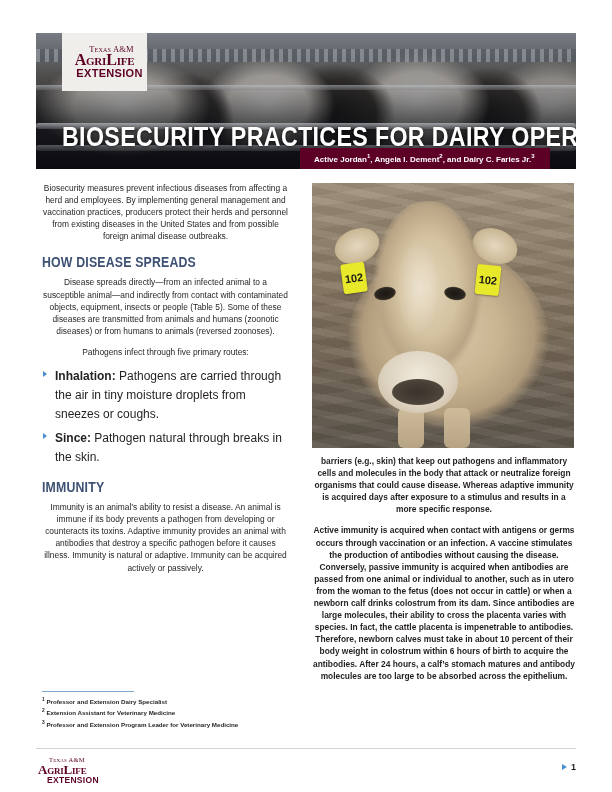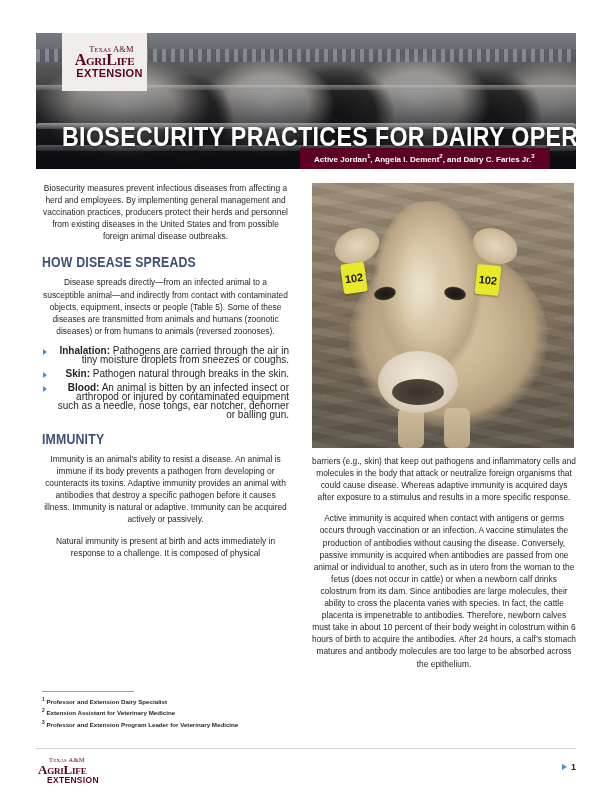--- a/index.html
+++ b/index.html
@@ -192,23 +192,22 @@
   }
   ul.routes {
     list-style: none;
     margin: 0 0 9px 0;
     padding: 0;
   }
   ul.routes li {
     position: relative;
     padding-left: 13px;
     margin-bottom: 5px;
-    font-size: 10px;
-    line-height: 9px;
-    text-align: right;
+    font-size: 12px;
+    line-height: 19px;
   }
   ul.routes li .tri {
     position: absolute;
     left: 1px;
     top: 3.5px;
     width: 0; height: 0;
     border-left: 4.5px solid #4a8fd0;
     border-top: 3.2px solid transparent;
     border-bottom: 3.2px solid transparent;
   }
@@ -414,39 +413,35 @@
 <div class="byline">
   <span>Active Jordan</span><sup>1</sup><span>, Angela I. Dement</span><sup>2</sup><span>, and Dairy C. Faries Jr.</span><sup>3</sup>
 </div>
 
 <div class="col-left">
   <p class="body">Biosecurity measures prevent infectious diseases from affecting a herd and employees. By implementing general management and vaccination practices, producers protect their herds and personnel from existing diseases in the United States and from possible foreign animal disease outbreaks.</p>
 
   <div class="sec-head">HOW DISEASE SPREADS</div>
 
   <p class="body">Disease spreads directly—from an infected animal to a susceptible animal—and indirectly from contact with contaminated objects, equipment, insects or people (Table 5). Some of these diseases are transmitted from animals and humans (zoonotic diseases) or from humans to animals (reversed zoonoses).</p>
+  <p class="body">Pathogens infect through five primary routes:</p>
 
   <ul class="routes">
     <li>
       <span class="tri"></span>
       <b>Inhalation:</b><span> Pathogens are carried through the air in tiny moisture droplets from sneezes or coughs.</span>
     </li>
     <li>
       <span class="tri"></span>
-      <b>Skin:</b><span> Pathogen natural through breaks in the skin.</span>
-    </li>
-    <li>
-      <span class="tri"></span>
-      <b>Blood:</b><span> An animal is bitten by an infected insect or arthropod or injured by contaminated equipment such as a needle, nose tongs, ear notcher, dehorner or balling gun.</span>
+      <b>Since:</b><span> Pathogen natural through breaks in the skin.</span>
     </li>
   </ul>
 
   <div class="sec-head">IMMUNITY</div>
   <p class="body">Immunity is an animal’s ability to resist a disease. An animal is immune if its body prevents a pathogen from developing or counteracts its toxins. Adaptive immunity provides an animal with antibodies that destroy a specific pathogen before it causes illness. Immunity is natural or adaptive. Immunity can be acquired actively or passively.</p>
-  <p class="body">Natural immunity is present at birth and acts immediately in response to a challenge. It is composed of physical</p>
 </div>
 
 <div class="photo-calf">
   <div class="calf-scene">
     <div class="dirt"></div>
     <div class="calf-body"></div>
     <div class="calf-leg l1"></div>
     <div class="calf-leg l2"></div>
     <div class="calf-ear left"></div>
     <div class="calf-ear right"></div>
@@ -454,21 +449,21 @@
     <div class="calf-blaze"></div>
     <div class="calf-eye left"></div>
     <div class="calf-eye right"></div>
     <div class="calf-muzzle"></div>
     <div class="calf-nose"></div>
     <div class="ear-tag left">102</div>
     <div class="ear-tag right">102</div>
   </div>
 </div>
 
-<div class="col-right" style="top:455px;">
+<div class="col-right" style="top:455px;font-weight:bold;">
   <p class="body">barriers (e.g., skin) that keep out pathogens and inflammatory cells and molecules in the body that attack or neutralize foreign organisms that could cause disease. Whereas adaptive immunity is acquired days after exposure to a stimulus and results in a more specific response.</p>
   <p class="body">Active immunity is acquired when contact with antigens or germs occurs through vaccination or an infection. A vaccine stimulates the production of antibodies without causing the disease. Conversely, passive immunity is acquired when antibodies are passed from one animal or individual to another, such as in utero from the woman to the fetus (does not occur in cattle) or when a newborn calf drinks colostrum from its dam. Since antibodies are large molecules, their ability to cross the placenta varies with species. In fact, the cattle placenta is impenetrable to antibodies. Therefore, newborn calves must take in about 10 percent of their body weight in colostrum within 6 hours of birth to acquire the antibodies. After 24 hours, a calf’s stomach matures and antibody molecules are too large to be absorbed across the epithelium.</p>
 </div>
 
 <div class="footnotes">
   <div class="fn-rule"></div>
   <p><sup>1</sup><span> Professor and Extension Dairy Specialist</span></p>
   <p><sup>2</sup><span> Extension Assistant for Veterinary Medicine</span></p>
   <p><sup>3</sup><span> Professor and Extension Program Leader for Veterinary Medicine</span></p>
 </div>

